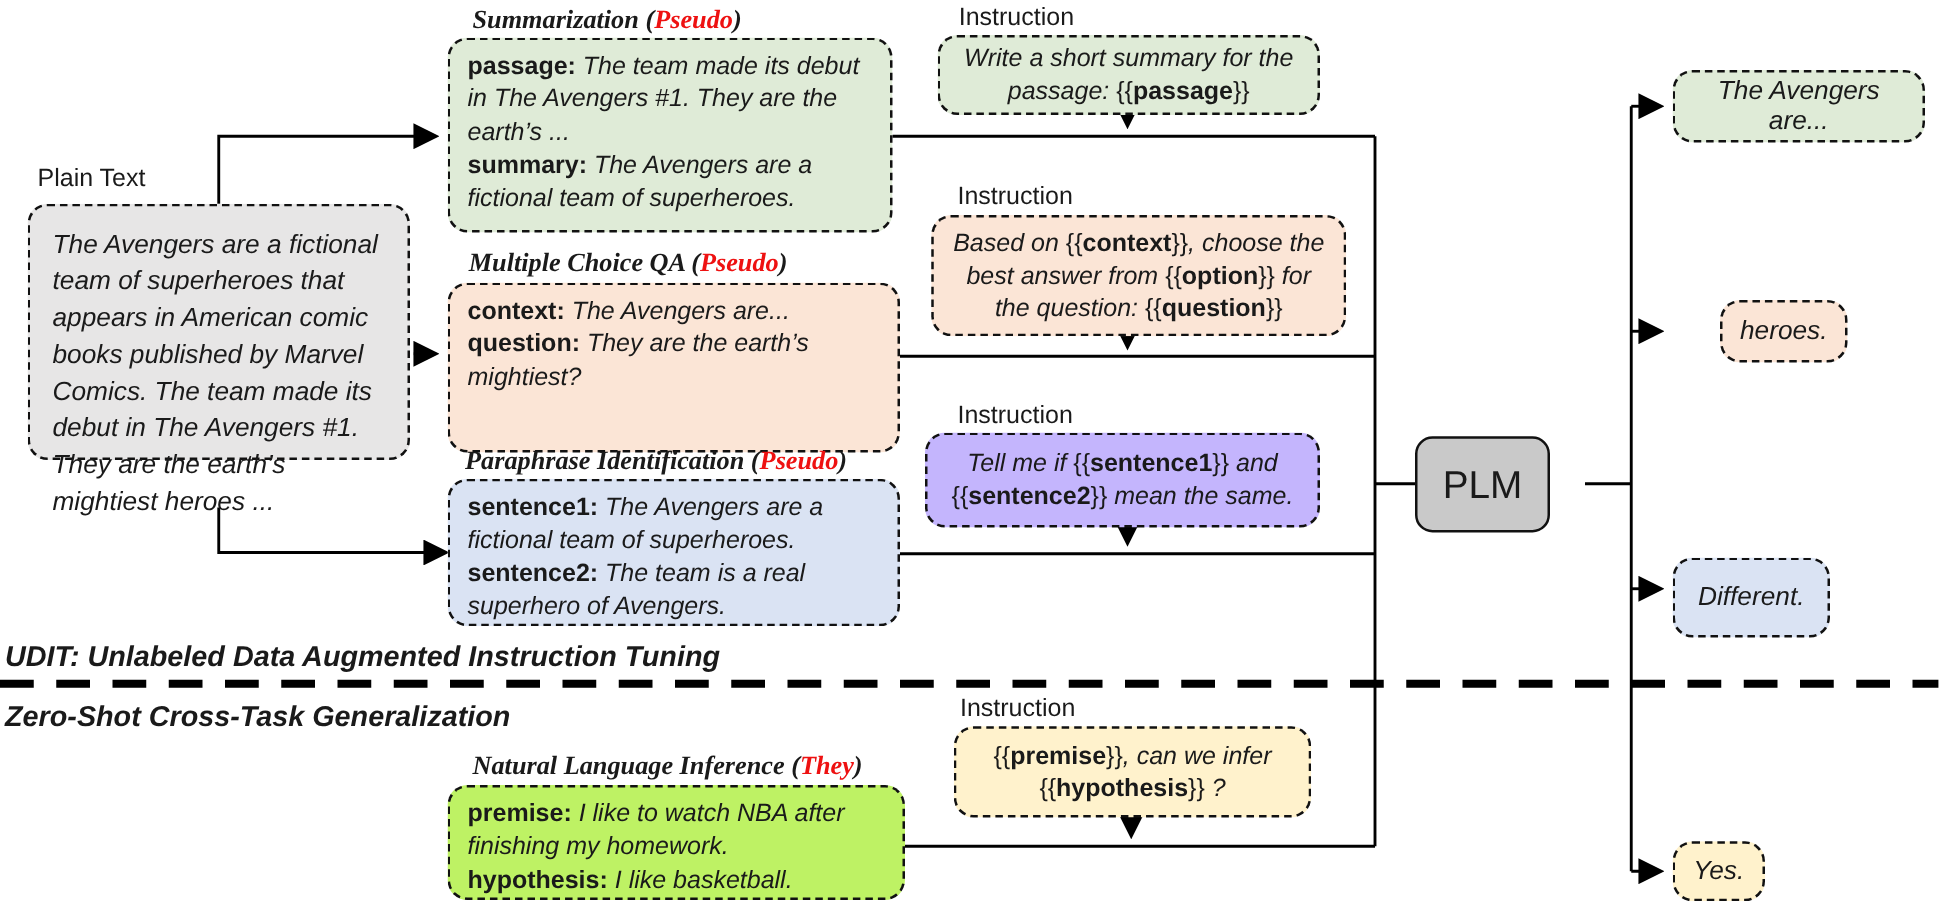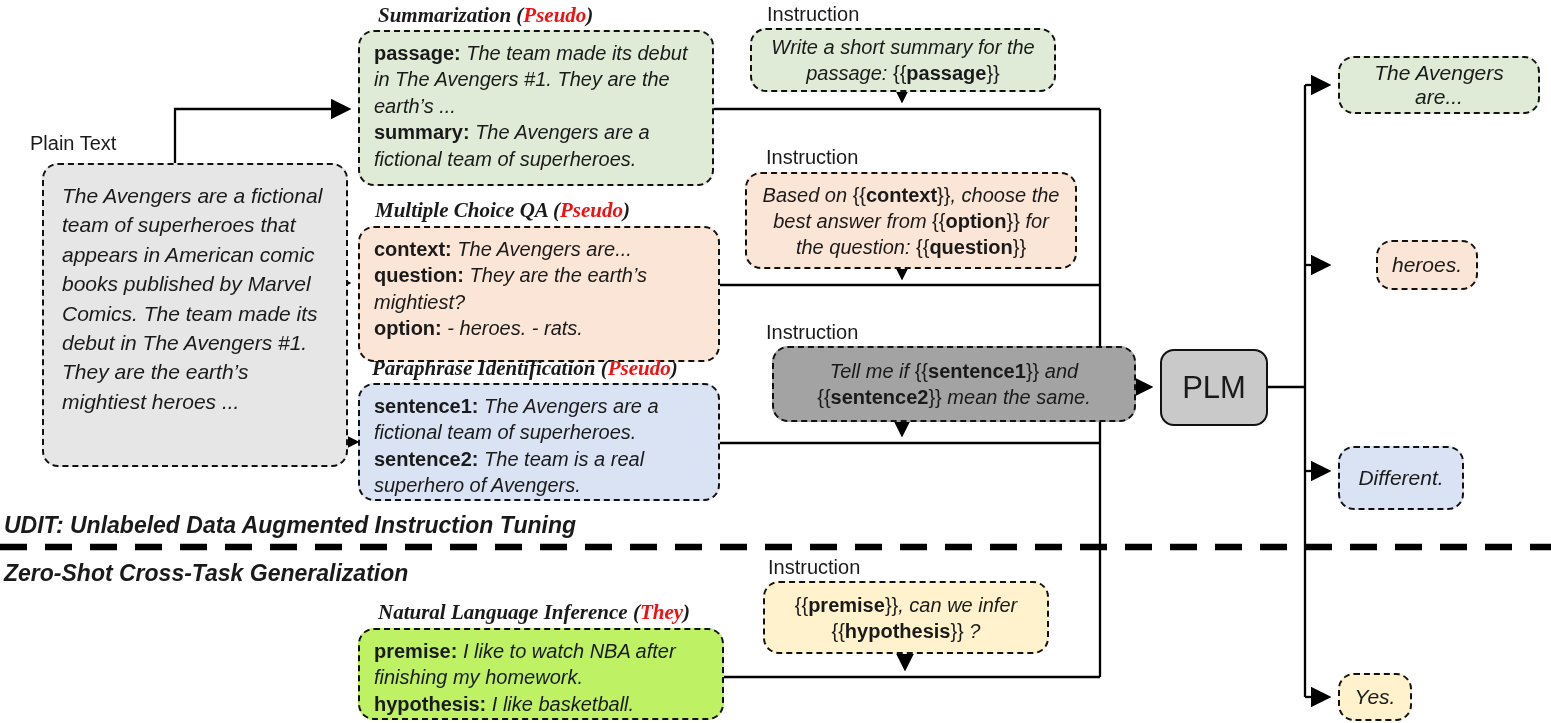--- a/index.html
+++ b/index.html
@@ -62,39 +62,38 @@
       <path d="M1305 85 L1328 85" marker-end="url(#arr)"></path>
       <path d="M1305 265 L1328 265" marker-end="url(#arr)"></path>
       <path d="M1305 471 L1328 471" marker-end="url(#arr)"></path>
       <path d="M1305 697 L1328 697" marker-end="url(#arr)"></path>
     </g>
 
     <line x1="0" y1="547" x2="1551" y2="547" stroke="#000" stroke-width="6.5" stroke-dasharray="27 18"></line>
   </svg>
 
   <div class="small-label" style="left:30px;top:132px;">Plain Text</div>
-  <div class="box plain-box" style="left: 42px; top: 163px; width: 306px; height: 304px; background: rgb(231, 230, 230);">
+  <div class="box plain-box" style="left: 22px; top: 163px; width: 306px; height: 205px; background: rgb(231, 230, 230);">
     <span>The Avengers are a fictional team of superheroes that appears in American comic books published by Marvel Comics. The team made its debut in The Avengers #1. They are the earth’s mightiest heroes ...</span>
   </div>
 
   <div class="task-title" style="left:378px;top:3px;">
     <span>Summarization (</span><span class="tag-red" style="color: rgb(238, 17, 17);">Pseudo</span><span>)</span>
   </div>
   <div class="box task-box" style="left: 358px; top: 30px; width: 356px; height: 156px; background: rgb(223, 235, 215);">
       <div class="field"><span class="fkey">passage: </span><span class="fval">The team made its debut in The Avengers #1. They are the earth’s ...</span></div>
       <div class="field"><span class="fkey">summary: </span><span class="fval">The Avengers are a fictional team of superheroes.</span></div>
     </div>
 
   <div class="task-title" style="left:375px;top:198px;">
     <span>Multiple Choice QA (</span><span class="tag-red" style="color: rgb(238, 17, 17);">Pseudo</span><span>)</span>
   </div>
   <div class="box task-box" style="left: 358px; top: 226px; width: 362px; height: 136px; background: rgb(251, 229, 214);">
       <div class="field"><span class="fkey">context: </span><span class="fval">The Avengers are...</span></div>
       <div class="field"><span class="fkey">question: </span><span class="fval">They are the earth’s mightiest?</span></div>
-      <div class="field"><span class="fkey">option: </span><span class="fval">- heroes. - rats.</span></div>
     </div>
 
   <div class="task-title" style="left:372px;top:356px;">
     <span>Paraphrase Identification (</span><span class="tag-red" style="color: rgb(238, 17, 17);">Pseudo</span><span>)</span>
   </div>
   <div class="box task-box" style="left: 358px; top: 383px; width: 362px; height: 118px; background: rgb(218, 227, 243);">
       <div class="field"><span class="fkey">sentence1: </span><span class="fval">The Avengers are a fictional team of superheroes.</span></div>
       <div class="field"><span class="fkey">sentence2: </span><span class="fval">The team is a real superhero of Avengers.</span></div>
     </div>
 
@@ -110,33 +109,33 @@
   <div class="box instr-box" style="left: 750px; top: 28px; width: 306px; height: 64px; background: rgb(223, 235, 215);">
     <span><span class="seg-it">Write a short summary for the passage: </span><span class="seg-u">{{</span><span class="seg-var">passage</span><span class="seg-u">}}</span></span>
   </div>
 
   <div class="small-label" style="left:766px;top:146px;">Instruction</div>
   <div class="box instr-box" style="left: 745px; top: 172px; width: 332px; height: 97px; background: rgb(251, 229, 214);">
     <span><span class="seg-it">Based on </span><span class="seg-u">{{</span><span class="seg-var">context</span><span class="seg-u">}}</span><span class="seg-it">, choose the best answer from </span><span class="seg-u">{{</span><span class="seg-var">option</span><span class="seg-u">}}</span><span class="seg-it"> for the question: </span><span class="seg-u">{{</span><span class="seg-var">question</span><span class="seg-u">}}</span></span>
   </div>
 
   <div class="small-label" style="left:766px;top:321px;">Instruction</div>
-  <div class="box instr-box" style="left: 772px; top: 346px; width: 364px; height: 76px; background: #a3a3a3;">
+  <div class="box instr-box" style="left: 740px; top: 346px; width: 316px; height: 76px; background: #c4b5fd;">
     <span><span class="seg-it">Tell me if </span><span class="seg-u">{{</span><span class="seg-var">sentence1</span><span class="seg-u">}}</span><span class="seg-it"> and </span><span class="seg-u">{{</span><span class="seg-var">sentence2</span><span class="seg-u">}}</span><span class="seg-it"> mean the same.</span></span>
   </div>
 
   <div class="small-label" style="left:768px;top:556px;">Instruction</div>
   <div class="box instr-box" style="left: 763px; top: 581px; width: 286px; height: 73px; background: rgb(255, 242, 204);">
     <span><span class="seg-u">{{</span><span class="seg-var">premise</span><span class="seg-u">}}</span><span class="seg-it">, can we infer </span><span class="seg-u">{{</span><span class="seg-var">hypothesis</span><span class="seg-u">}}</span><span class="seg-it"> ?</span></span>
   </div>
 
   <div class="caption" style="left:4px;top:512px;">UDIT: Unlabeled Data Augmented Instruction Tuning</div>
   <div class="caption" style="left:4px;top:560px;">Zero-Shot Cross-Task Generalization</div>
 
-  <div class="plm" style="left: 1160px; top: 349px; width: 108px; height: 77px; background: rgb(201, 201, 201);">
+  <div class="plm" style="left: 1132px; top: 349px; width: 108px; height: 77px; background: rgb(201, 201, 201);">
     <span>PLM</span>
   </div>
 
   <div class="box out-box" style="left: 1338px; top: 56px; width: 202px; height: 58px; background: rgb(223, 235, 215);">
       <span>The Avengers are...</span>
     </div>
   <div class="box out-box" style="left: 1376px; top: 240px; width: 102px; height: 50px; background: rgb(251, 229, 214);">
       <span>heroes.</span>
     </div>
   <div class="box out-box" style="left: 1338px; top: 446px; width: 126px; height: 64px; background: rgb(218, 227, 243);">

